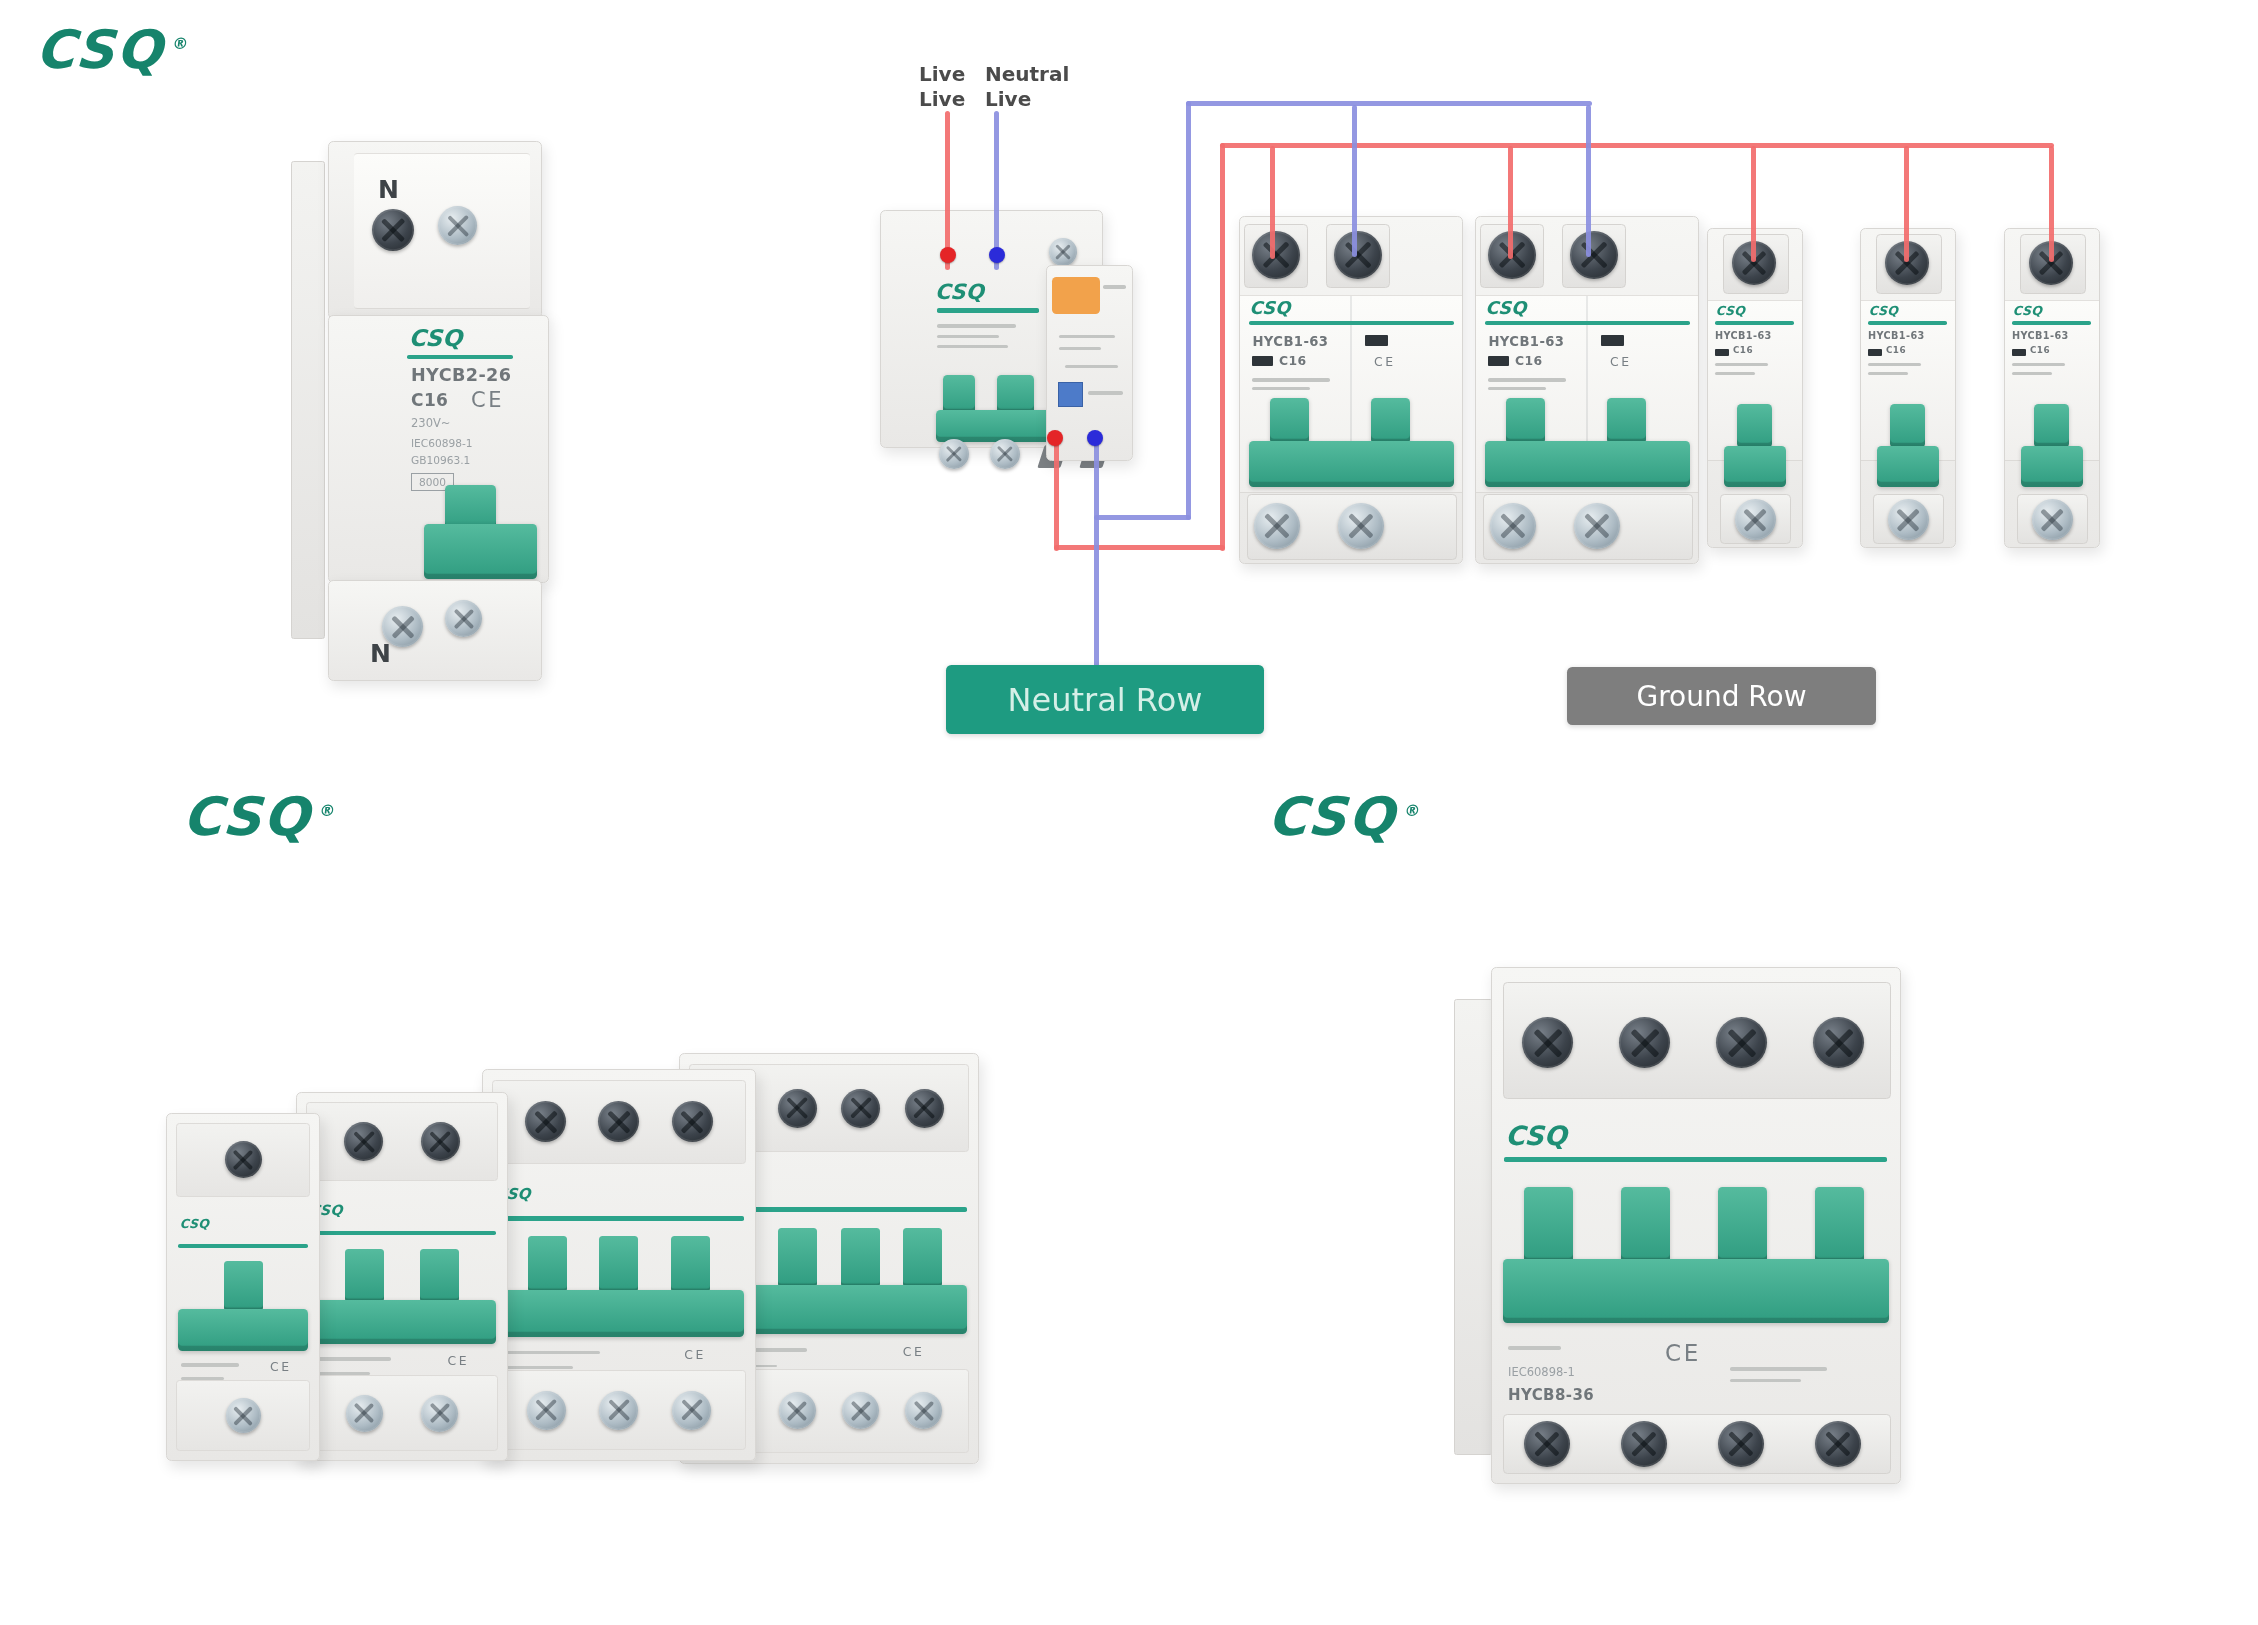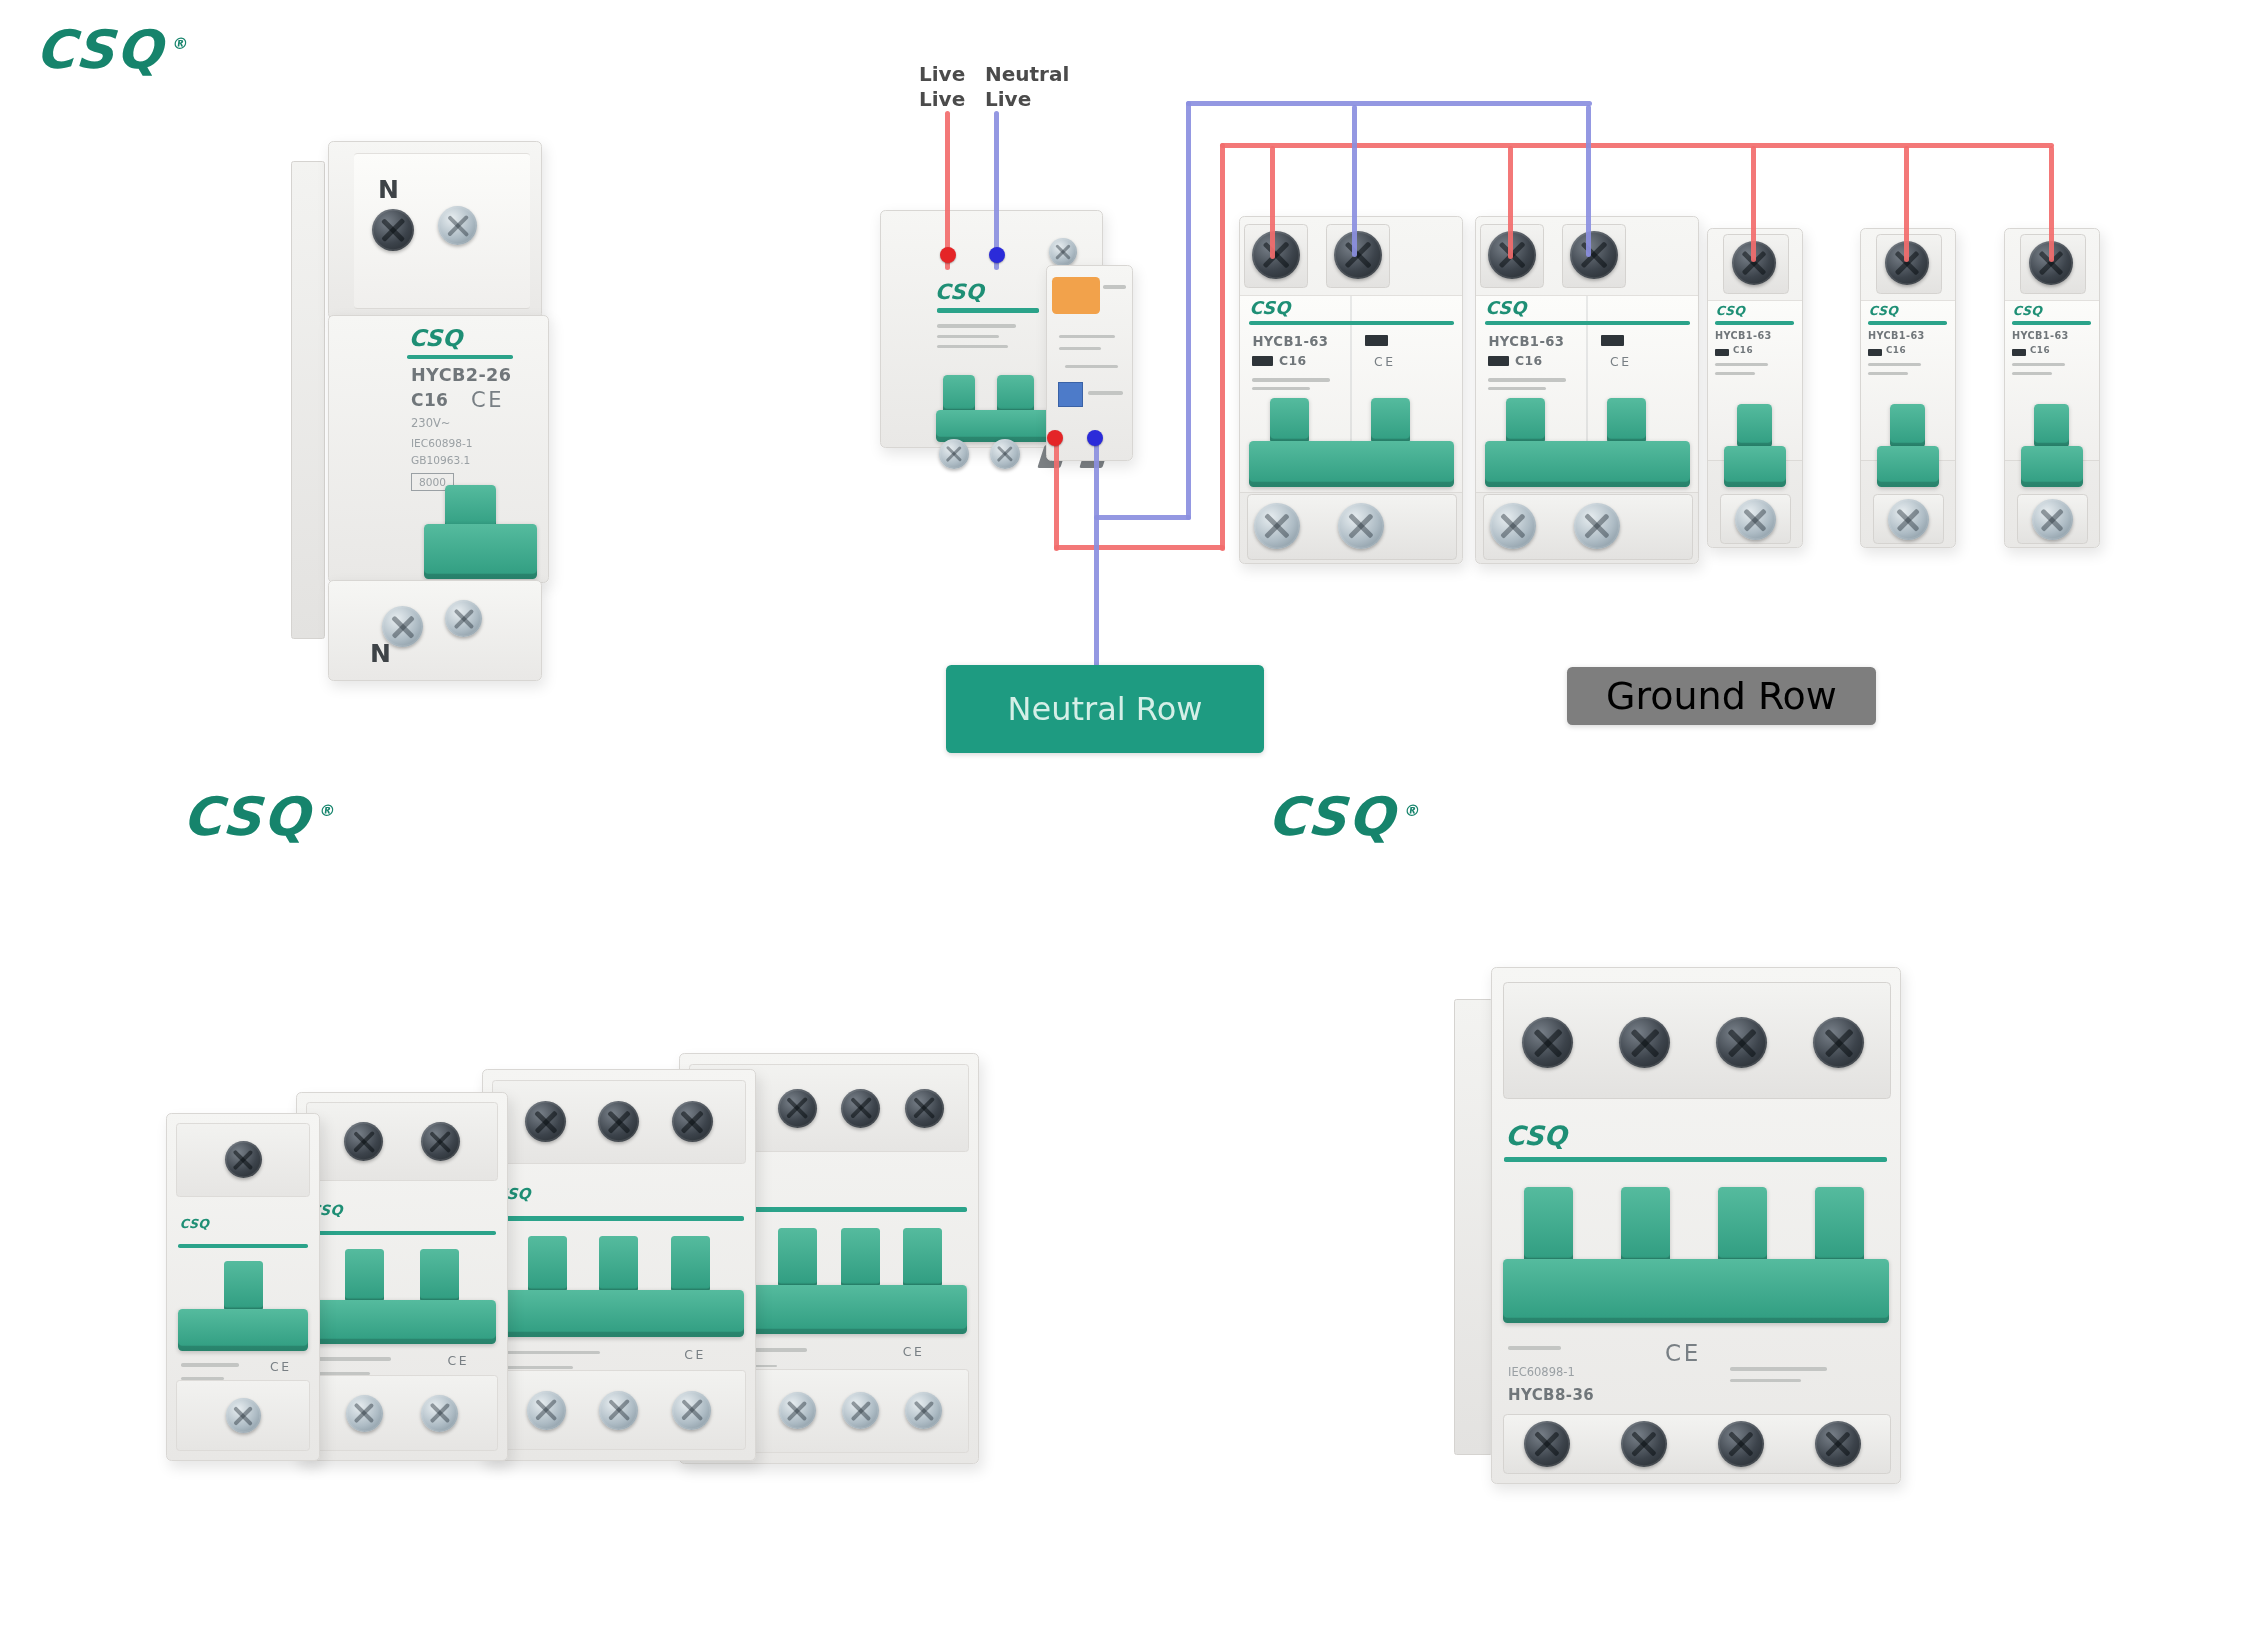--- a/index.html
+++ b/index.html
@@ -45,21 +45,21 @@
   .mtxt{position:absolute;color:#70767a;font-weight:700;letter-spacing:0.4px;line-height:1;}
   .stxt{position:absolute;color:#9aa0a4;font-weight:400;line-height:1;}
   .ce{position:absolute;color:#787f84;font-weight:400;letter-spacing:2.6px;line-height:1;}
   .sep{position:absolute;width:1.8px;background:rgba(60,70,75,.10);}
   .nmark{position:absolute;color:#3e4347;font-weight:700;line-height:1;}
   
   .wirelabel{position:absolute;font-size:20px;line-height:25px;font-weight:700;color:#4b4b4b;z-index:4;}
   .btn{position:absolute;display:flex;align-items:center;justify-content:center;
        border-radius:5.3px;z-index:8;}
   .btn-neutral{background:#1E9B81;color:#D5EFE7;font-size:32px;box-shadow:0 1.8px 5.3px rgba(0,0,0,.15);}
-  .btn-ground{background:#7E7E7E;color:#000000;font-size:38px;box-shadow:0 1.8px 5.3px rgba(0,0,0,.15);}
+  .btn-ground{background:#7E7E7E;color:#ffffff;font-size:28px;box-shadow:0 1.8px 5.3px rgba(0,0,0,.15);}
   
   .d2p{width:222px;height:346px;}
   
   .d1p{width:94px;height:318px;}
   
   .fbk{position:absolute;background:linear-gradient(180deg,#f5f5f3,#e8e7e5);
        border:0.9px solid #d9d7d4;border-radius:5.3px;box-shadow:3.5px 7px 14px rgba(0,0,0,.10);}
   .fbk .ftop,.fbk .fbot{position:absolute;left:8.8px;right:8.8px;display:flex;
        justify-content:space-evenly;align-items:center;
        background:linear-gradient(180deg,#f2f2f0,#e6e5e3);border:0.9px solid #dddbd8;border-radius:3.5px;}
@@ -260,21 +260,21 @@
   <div class="wire wn" style="left:1186px;top:101px;width:5.3px;height:419px;"></div>
   <div class="wire wn" style="left:1186px;top:101px;width:406px;height:5.3px;"></div>
   <div class="wire wn" style="left:1352px;top:105px;width:5.3px;height:152px;"></div>
   <div class="wire wn" style="left:1586px;top:105px;width:5.3px;height:152px;"></div>
 
   <span class="dot dr" style="left:940px;top:247px;"></span>
   <span class="dot db" style="left:989px;top:247px;"></span>
   <span class="dot dr" style="left:1047px;top:430px;"></span>
   <span class="dot db" style="left:1087px;top:430px;"></span>
 
-  <div class="btn btn-neutral" style="left:946px;top:665px;width:318px;height:88px;">
+  <div class="btn btn-neutral" style="left:946px;top:665px;width:318px;height:69px;">
     <span>Neutral Row</span>
   </div>
   <div class="btn btn-ground" style="left:1567px;top:667px;width:309px;height:58px;">
     <span>Ground Row</span>
   </div>
 
   <div class="logo" style="left:188px;top:790px;font-size:53px;">
     <span>CSQ</span><sup>®</sup>
   </div>
   <div class="logo" style="left:1273px;top:790px;font-size:53px;">

